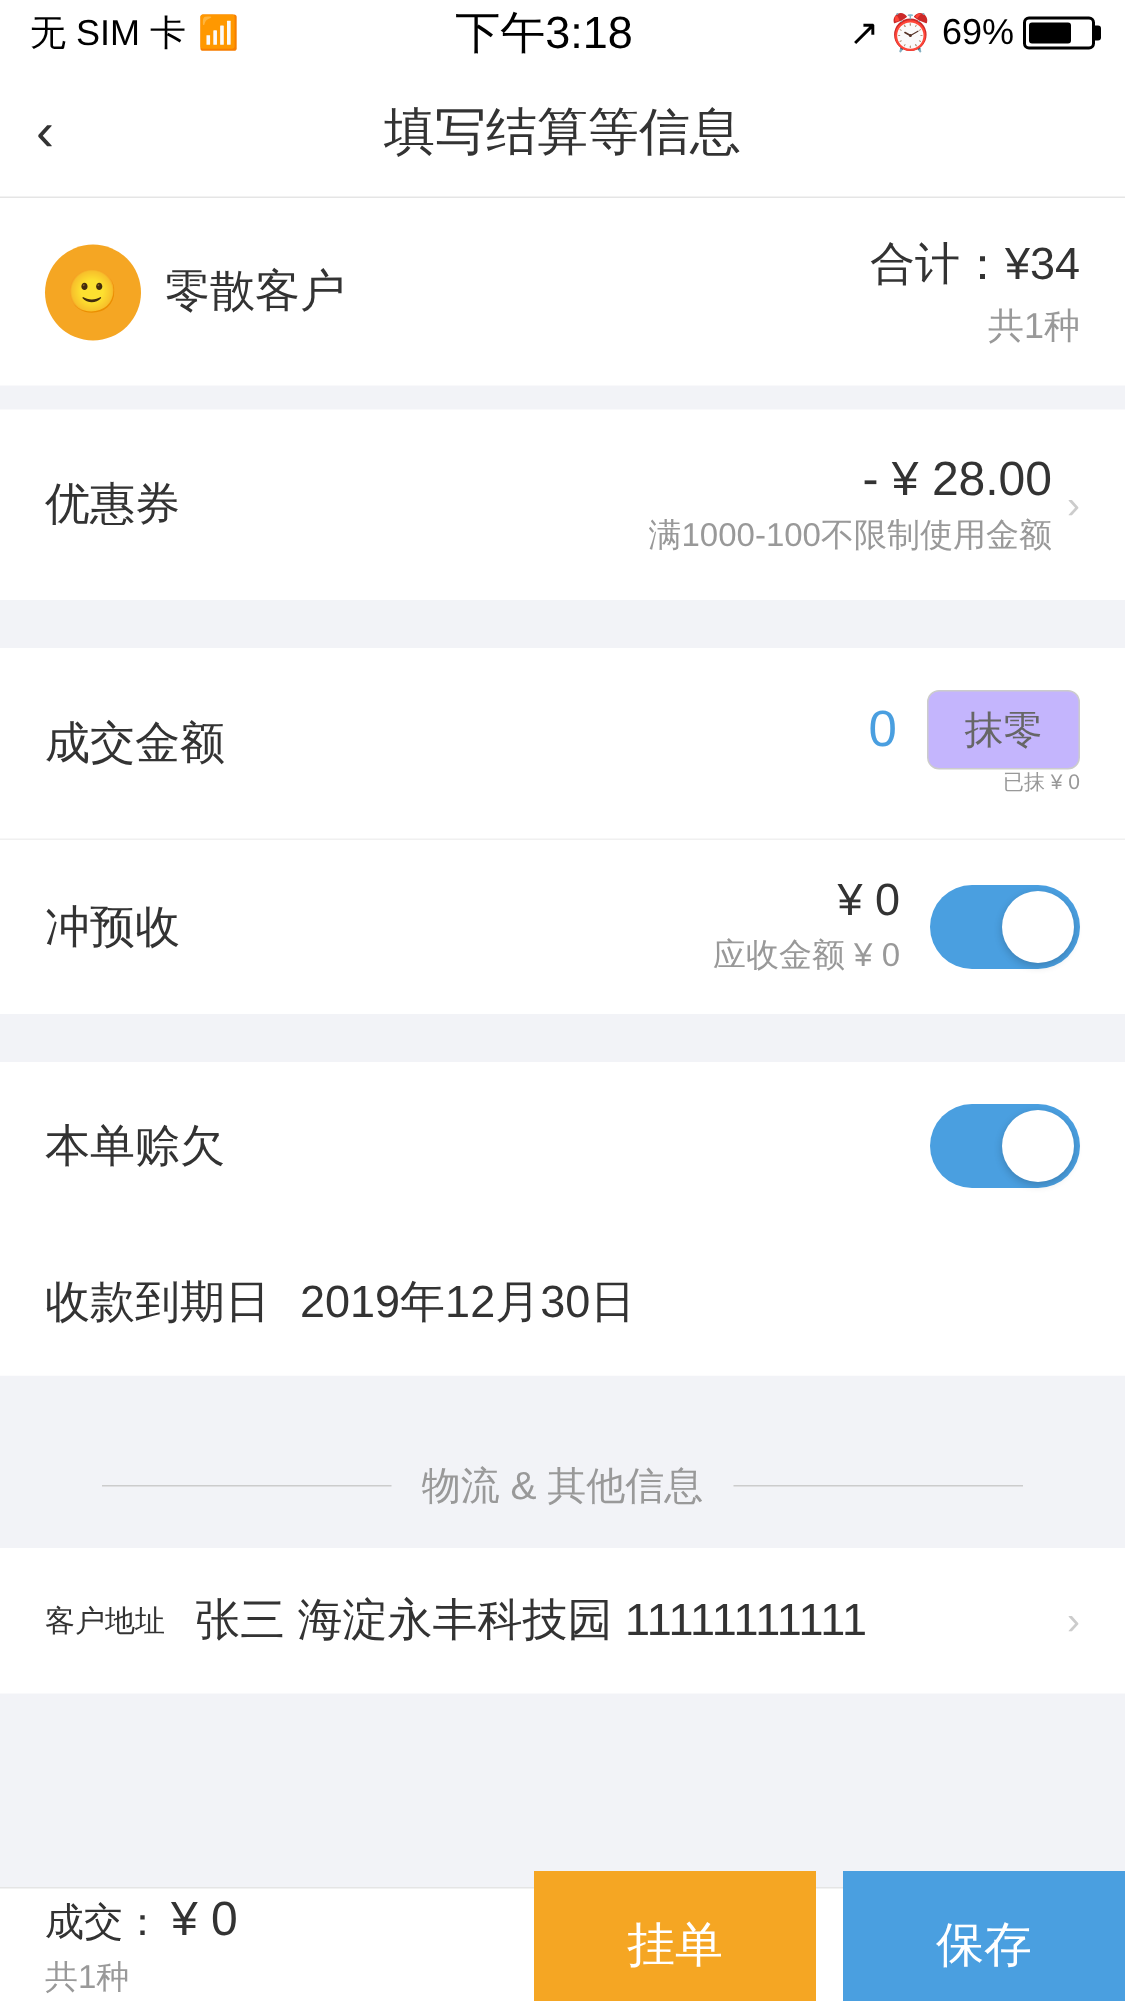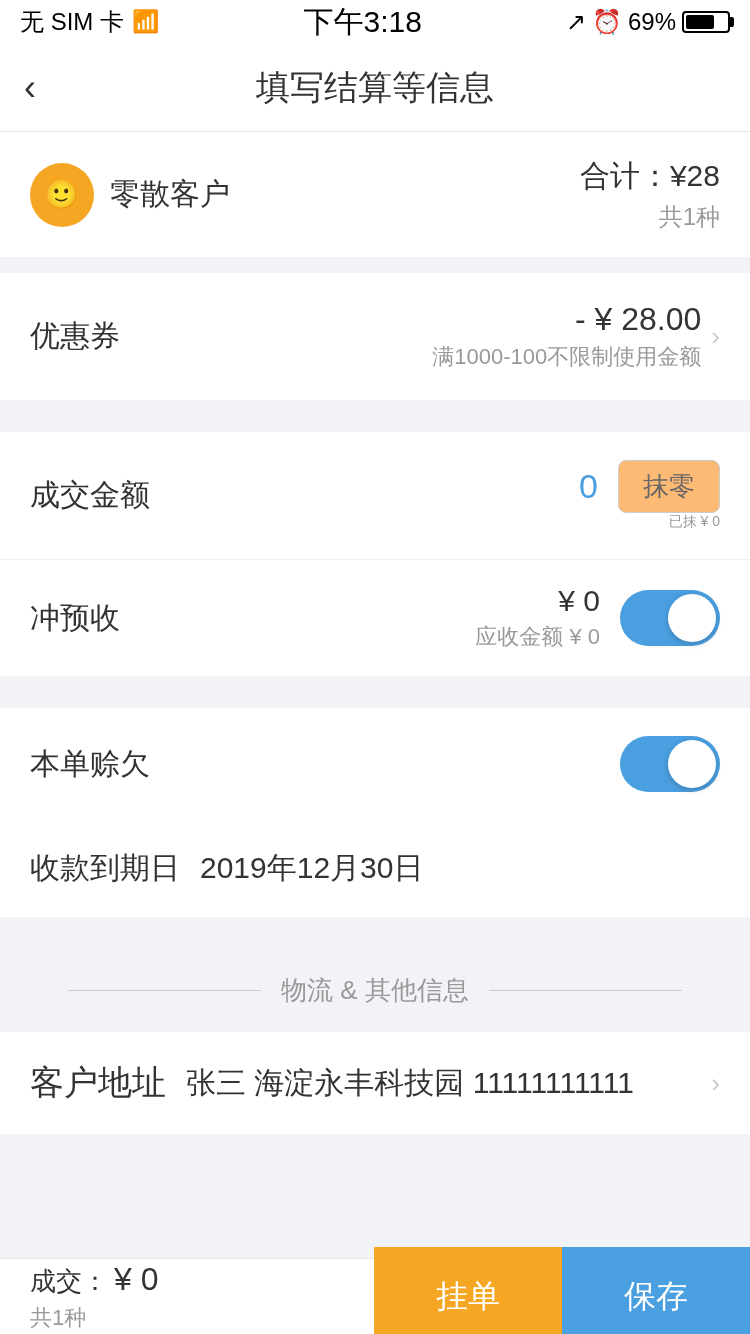--- a/index.html
+++ b/index.html
@@ -129,21 +129,21 @@
       text-align: right;
       border: none;
       outline: none;
     }
     .round-btn {
       border: 1px solid #ccc;
       border-radius: 8px;
       padding: 8px 24px;
       font-size: 26px;
       color: #666;
-      background: #fdba74;
+      background: #c4b5fd;
       cursor: pointer;
     }
 
     .deducted { font-size: 14px; color: #999; text-align: right; }
 
     
     .advance-row {
       background: #fff;
       padding: 24px 30px;
       display: flex;
@@ -213,34 +213,35 @@
     .logistics-title { font-size: 26px; color: #999; }
 
     
     .address-row {
       background: #fff;
       padding: 28px 30px;
       display: flex;
       align-items: center;
       justify-content: space-between;
     }
-    .address-label { font-size: 34px; color: #333; flex-shrink: 0; margin-right: 20px; }
+    .address-label { font-size: 20px; color: #333; flex-shrink: 0; margin-right: 20px; }
     .address-value { font-size: 30px; color: #333; flex: 1; }
 
     
     .bottom-bar {
       position: fixed;
       bottom: 0;
       left: 0;
       width: 750px;
       height: 76px;
       background: #fff;
       display: flex;
       align-items: center;
       border-top: 1px solid #e5e5e5;
+      gap: 18px;
     }
     .bottom-info {
       flex: 1;
       padding: 0 30px;
     }
     .bottom-total-label { font-size: 26px; color: #333; }
     .bottom-total-amount { font-size: 32px; color: #333; font-weight: 500; }
     .bottom-count { font-size: 22px; color: #999; margin-top: 4px; }
     .btn-hang {
       width: 188px;
@@ -294,21 +295,21 @@
 
 <div class="card">
   <div class="customer-row">
     <div class="customer-left">
       <div class="avatar">
         <span>🙂</span>
       </div>
       <div class="customer-name">零散客户</div>
     </div>
     <div class="customer-total">
-      <div class="total-amount">合计：¥28</div>
+      <div class="total-amount">合计：¥34</div>
       <div class="total-count">共1种</div>
     </div>
   </div>
 </div>
 
 <div class="card">
   <div class="coupon-row">
     <div class="coupon-label">优惠券</div>
     <div class="coupon-right">
       <div>

